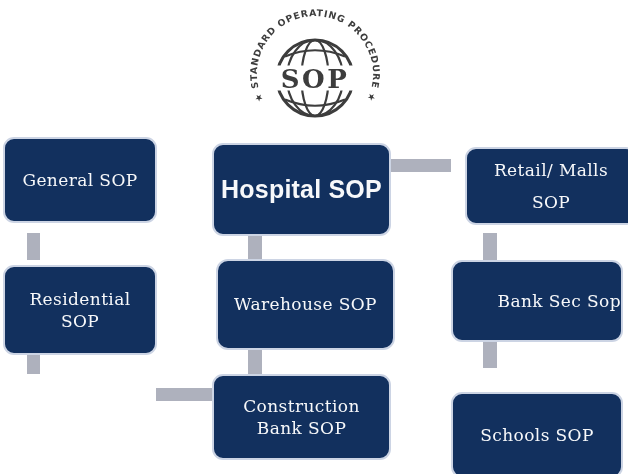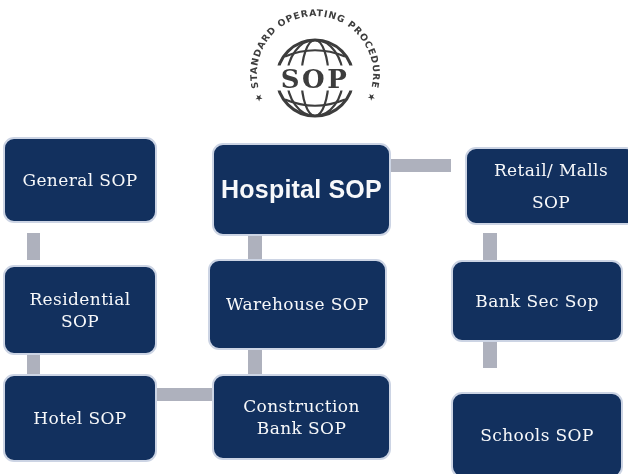--- a/index.html
+++ b/index.html
@@ -79,39 +79,36 @@
   <div class="connector" style="left:391px;top:159px;width:60px;height:13px;"></div>
   <div class="connector" style="left:156px;top:388px;width:59px;height:13px;"></div>
 
   <div class="node" style="left:3px;top:137px;width:154px;height:86px;">
     <span class="line">General SOP</span>
   </div>
   <div class="node" style="left:3px;top:265px;width:154px;height:90px;">
     <span class="line">Residential</span>
     <span class="line">SOP</span>
   </div>
-  <div class="node" style="left:3px;top:374px;width:154px;height:88px;">
-    <span class="line">Hotel SOP</span>
-  </div>
 
   <div class="node font-sans" style="left:212px;top:143px;width:179px;height:93px;">
     <span class="line">Hospital SOP</span>
   </div>
-  <div class="node" style="left:208px;top:259px;width:179px;height:91px;">
+  <div class="node" style="left:216px;top:259px;width:179px;height:91px;border-radius:12px;">
     <span class="line">Warehouse SOP</span>
   </div>
   <div class="node" style="left:212px;top:374px;width:179px;height:86px;">
     <span class="line">Construction</span>
     <span class="line">Bank SOP</span>
   </div>
 
   <div class="node" style="left:465px;top:147px;width:172px;height:78px;gap:10px;">
     <span class="line">Retail/ Malls</span>
     <span class="line">SOP</span>
   </div>
-  <div class="node" style="left:451px;top:260px;width:172px;height:82px;">
+  <div class="node" style="left:451px;top:260px;width:172px;height:82px;align-items:flex-end;">
     <span class="line">Bank Sec Sop</span>
   </div>
   <div class="node" style="left:451px;top:368px;width:172px;height:86px;margin-top:24px;">
     <span class="line">Schools SOP</span>
   </div>
 
 </div>
 
 </body></html>

